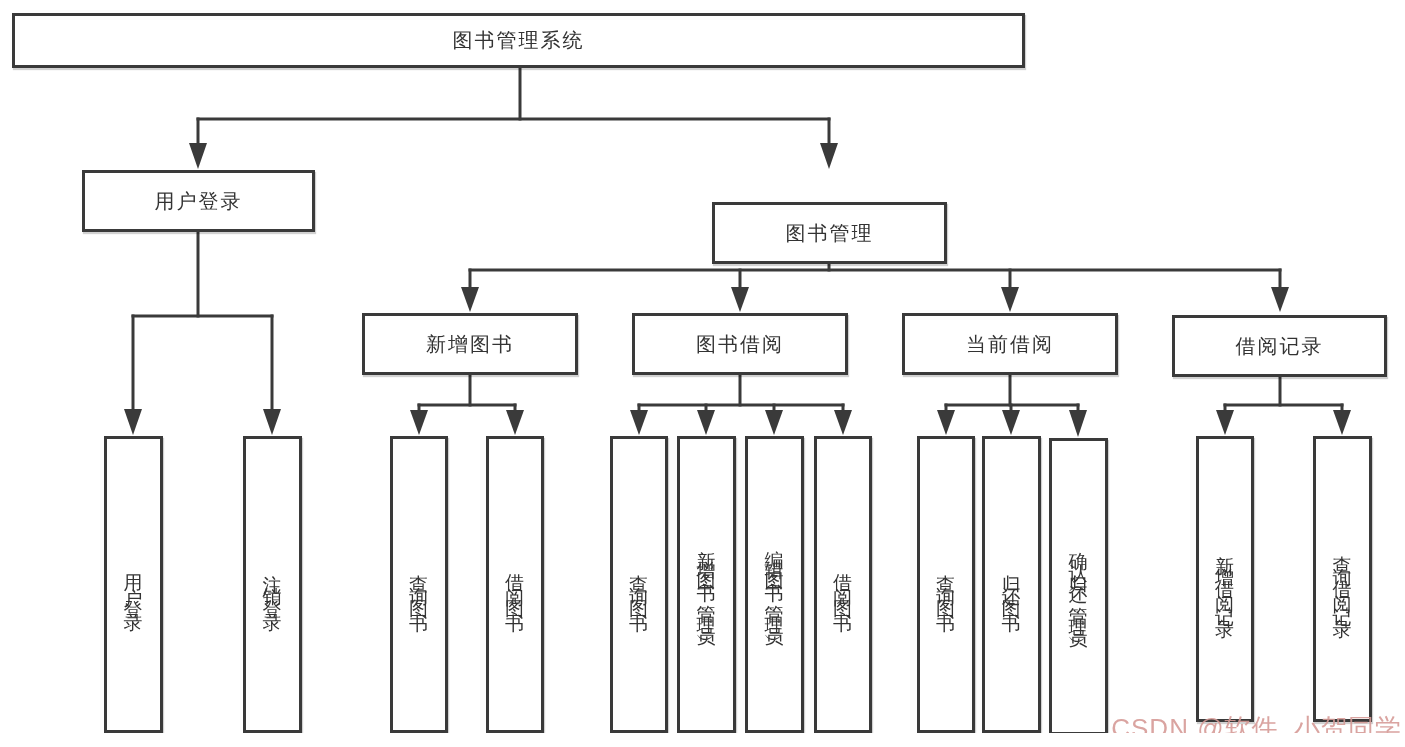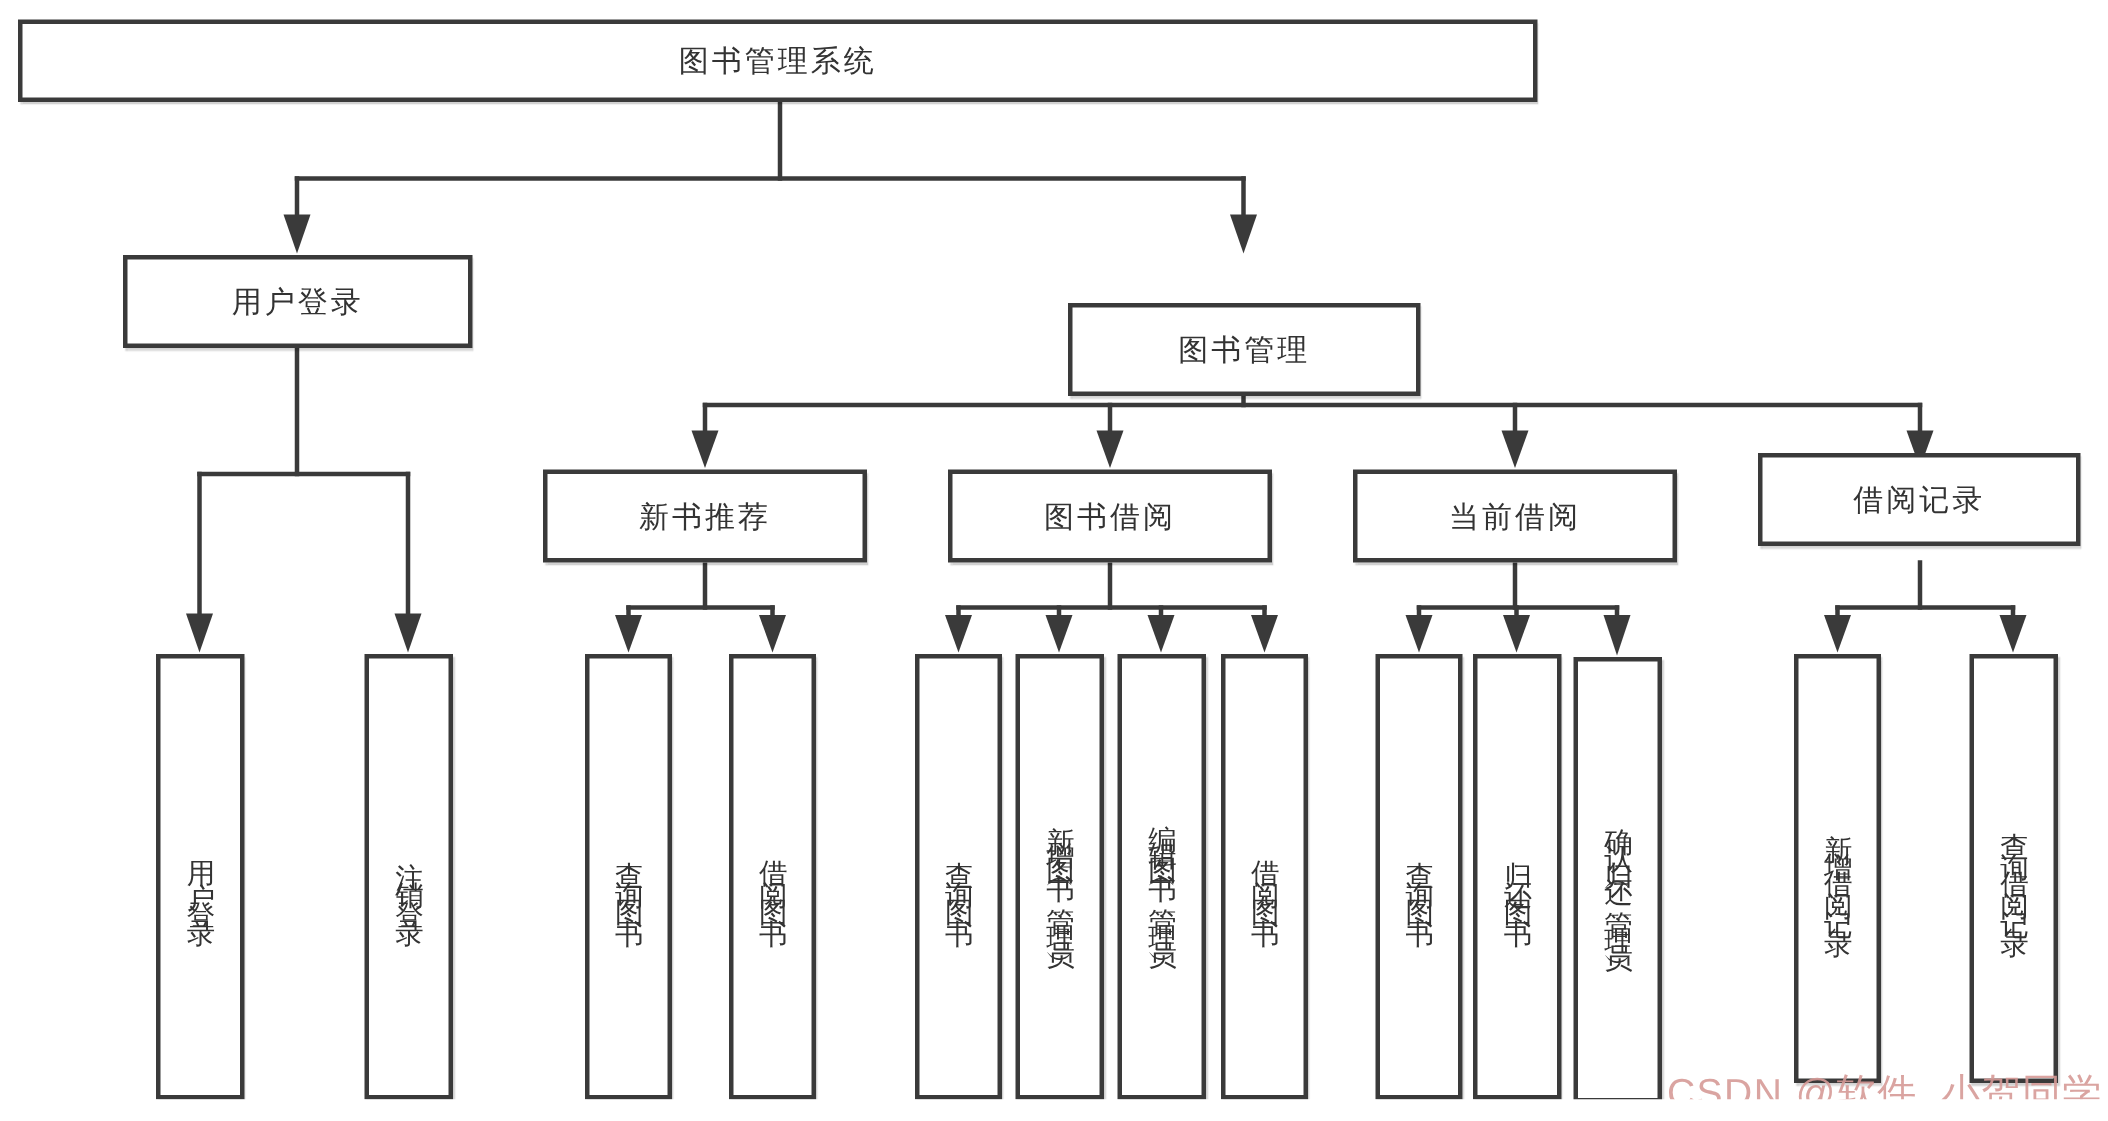--- a/index.html
+++ b/index.html
@@ -104,24 +104,24 @@
     <polygon class="ah" points="1216,410 1234,410 1225,435"></polygon>
     <line class="cl" x1="1342" y1="405" x2="1342" y2="413"></line>
     <polygon class="ah" points="1333,410 1351,410 1342,435"></polygon>
   </svg>
 
   <div class="box h" style="left:12px;top:13px;width:1013px;height:55px;">图书管理系统</div>
 
   <div class="box h" style="left:82px;top:170px;width:233px;height:62px;">用户登录</div>
   <div class="box h" style="left:712px;top:170px;width:235px;height:62px;margin-top:32px;">图书管理</div>
 
-  <div class="box h" style="left:362px;top:313px;width:216px;height:62px;">新书推荐</div>
+  <div class="box h" style="left:362px;top:313px;width:216px;height:62px;">新增图书</div>
   <div class="box h" style="left:902px;top:313px;width:216px;height:62px;">当前借阅</div>
   <div class="box h" style="left:632px;top:313px;width:216px;height:62px;">图书借阅</div>
-  <div class="box h" style="left:1172px;top:302px;width:215px;height:62px;font-family:Liberation Serif, serif;">借阅记录</div>
+  <div class="box h" style="left:1172px;top:315px;width:215px;height:62px;font-family:Liberation Serif, serif;">借阅记录</div>
 
   <div class="box v" style="left:104px;top:436px;width:59px;height:297px;">用户登录</div>
   <div class="box v" style="left:243px;top:436px;width:59px;height:297px;">注销登录</div>
 
   <div class="box v" style="left:390px;top:436px;width:58px;height:297px;">查询图书</div>
   <div class="box v" style="left:486px;top:436px;width:58px;height:297px;">借阅图书</div>
 
   <div class="box v" style="left:610px;top:436px;width:58px;height:297px;">查询图书</div>
   <div class="box v long" style="left:677px;top:436px;width:59px;height:297px;">新增图书（管理员）</div>
   <div class="box v long" style="left:745px;top:436px;width:59px;height:297px;">编辑图书（管理员）</div>

